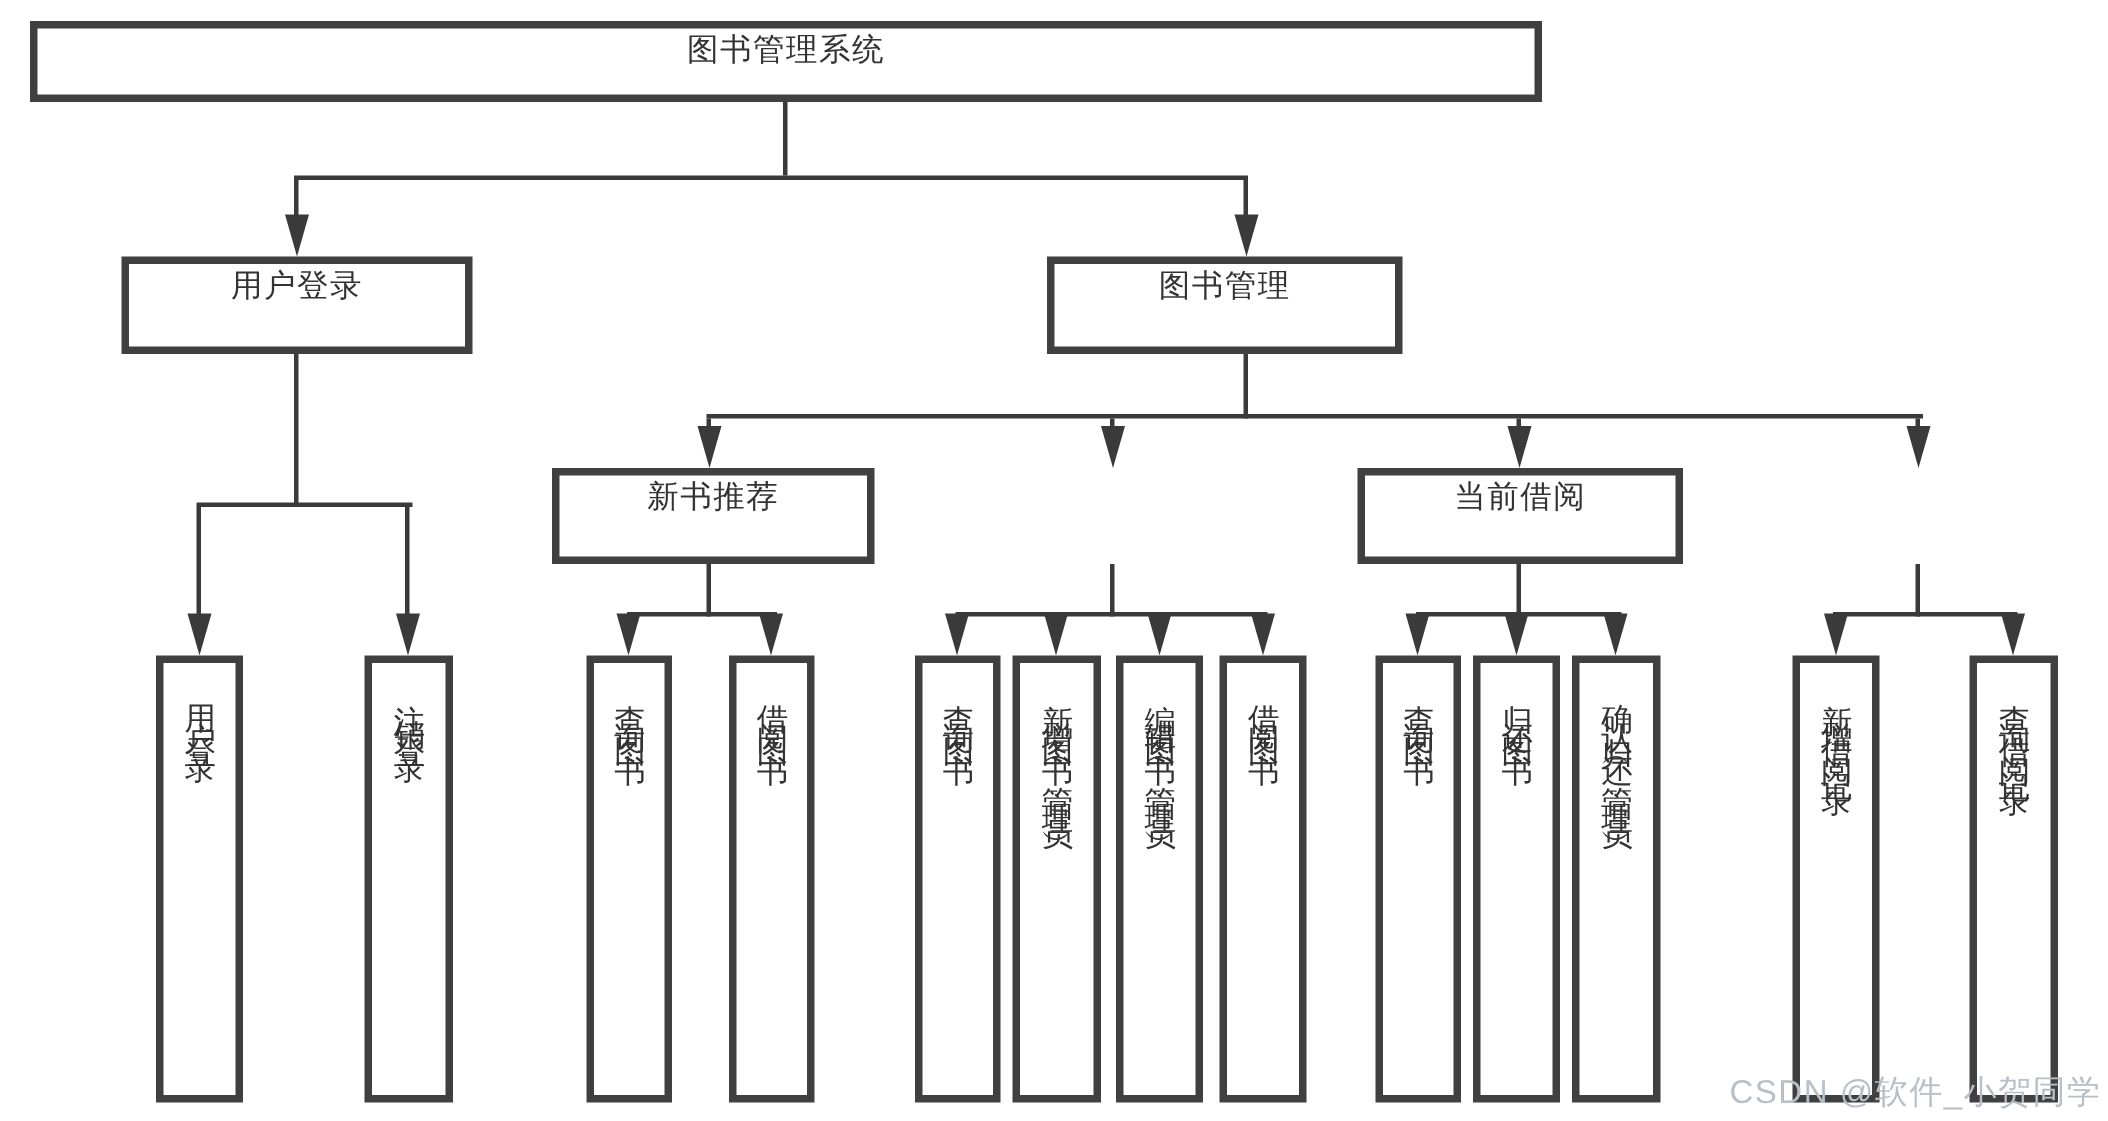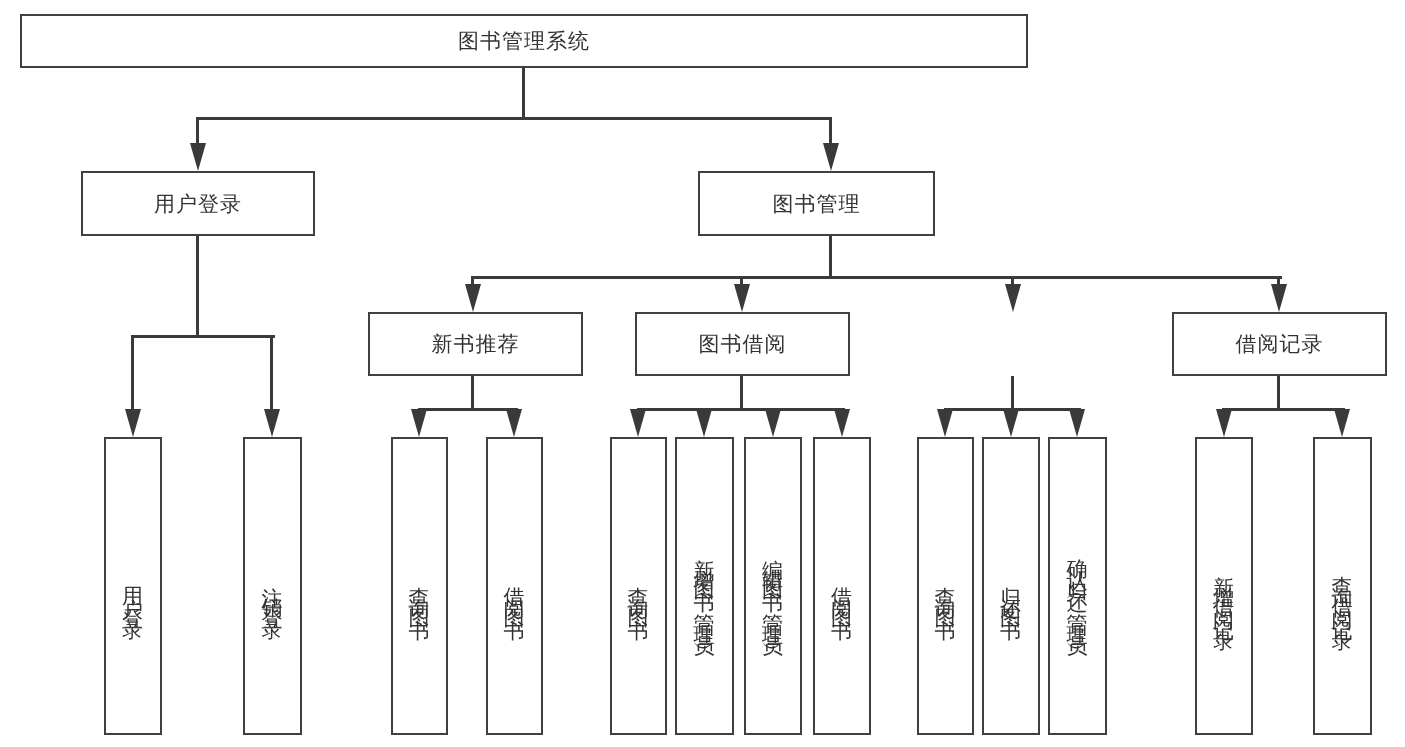--- a/index.html
+++ b/index.html
@@ -6,23 +6,23 @@
   .canvas{
     position:relative;
     width:1405px;height:747px;
     background:#ffffff;
     font-family:"Liberation Sans", sans-serif;
     overflow:hidden;
   }
   .bx{
     position:absolute;
     box-sizing:border-box;
-    border:2px solid #404040;
+    border:5px solid #404040;
     background:#ffffff;
-    display:flex;align-items:center;justify-content:center;
+    display:flex;justify-content:center;
     color:#333333;
     font-size:21px;
     letter-spacing:1px;
     z-index:2;
   }
   .vtxt{
     writing-mode:vertical-rl;
     text-orientation:mixed;
     letter-spacing:11px;
     padding-top:11px;
@@ -107,28 +107,25 @@
   </div>
 
   <div class="bx" style="left:698px;top:171px;width:237px;height:65px">
     <span>图书管理</span>
   </div>
 
   <div class="bx" style="left:368px;top:312px;width:215px;height:64px">
     <span>新书推荐</span>
   </div>
 
-  <div class="bx" style="left:635px;top:312px;width:215px;height:64px">
-    <span>图书借阅</span>
+
+  <div class="bx" style="left:905px;top:312px;width:217px;height:64px">
+    <span>当前借阅</span>
   </div>
 
-
-  <div class="bx" style="left:1172px;top:312px;width:215px;height:64px">
-    <span>借阅记录</span>
-  </div>
 
   <div class="bx" style="left:104px;top:437px;width:58px;height:298px">
     <span class="vtxt">用户登录</span>
   </div>
   <div class="bx" style="left:243px;top:437px;width:59px;height:298px">
     <span class="vtxt">注销登录</span>
   </div>
 
   <div class="bx" style="left:391px;top:437px;width:57px;height:298px">
     <span class="vtxt">查询图书</span>
@@ -160,14 +157,15 @@
     <span class="vtxt">确认归还（管理员）</span>
   </div>
 
   <div class="bx" style="left:1195px;top:437px;width:58px;height:298px">
     <span class="vtxt">新增借阅记录</span>
   </div>
   <div class="bx" style="left:1313px;top:437px;width:59px;height:298px">
     <span class="vtxt">查询借阅记录</span>
   </div>
 
+  <div class="wm">CSDN @软件_小贺同学</div>
 
 </div>
 
 </body></html>

